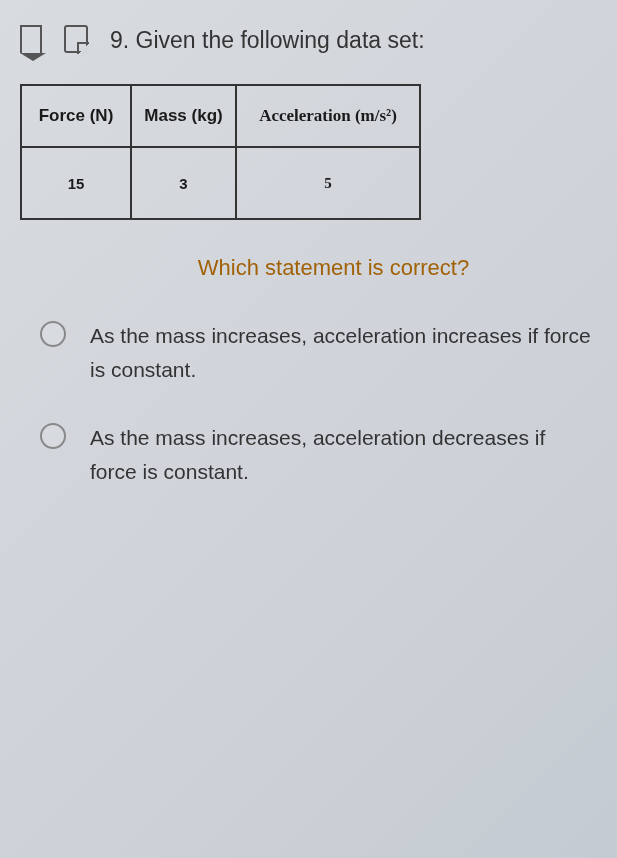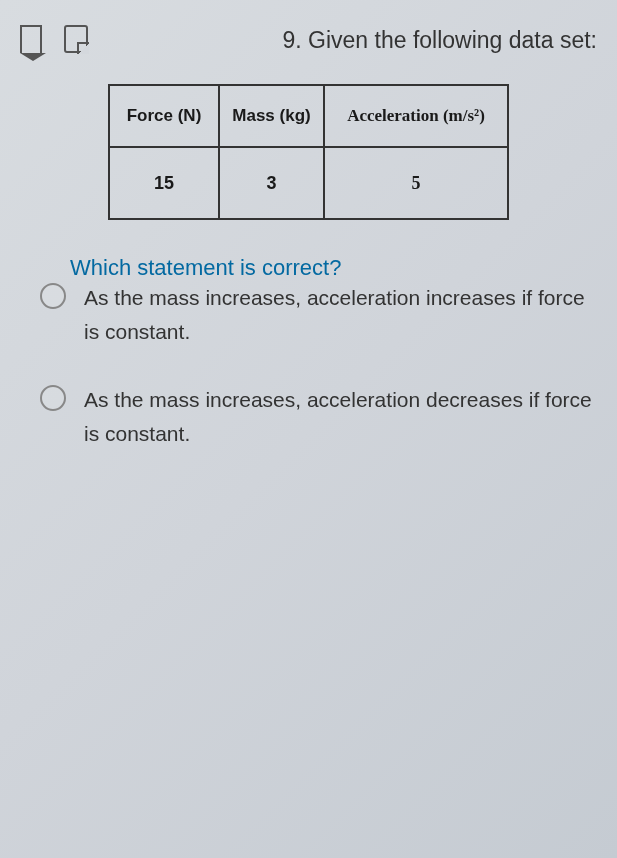--- a/index.html
+++ b/index.html
@@ -59,36 +59,35 @@
       height: 10px;
       background: linear-gradient(135deg, transparent 48%, #d4d8dd 50%);
       border-top: 2.5px solid #555;
       border-left: 2.5px solid #555;
     }
     .question-text {
       font-size: 23px;
       color: #333;
       flex: 1;
       padding-top: 2px;
-      text-align: right;
     }
     .table-container {
       display: flex;
-      justify-content: center;
+      justify-content: flex-start;
       margin-bottom: 35px;
     }
     table {
       border-collapse: collapse;
       background: transparent;
     }
     th, td {
       border: 2px solid #333;
       padding: 0;
       text-align: center;
-      font-size: 18px;
+      font-size: 15px;
       color: #1a1a1a;
     }
     th {
       font-weight: bold;
       font-size: 17px;
       height: 62px;
     }
     th:nth-child(1), td:nth-child(1) {
       width: 110px;
     }
@@ -97,32 +96,33 @@
     }
     th:nth-child(3), td:nth-child(3) {
       width: 184px;
       font-family: Liberation Serif, serif;
     }
     td {
       height: 72px;
       font-weight: bold;
     }
     .sub-question {
-      text-align: left;
+      text-align: center;
       font-size: 22px;
-      color: #0369a1;
+      color: #a16207;
+      margin-bottom: 38px;
       padding-left: 50px;
     }
     .options {
       padding-left: 20px;
     }
     .option {
       display: flex;
       align-items: flex-start;
-      gap: 18px;
+      gap: 24px;
       margin-bottom: 35px;
     }
     .radio {
       width: 26px;
       height: 26px;
       border: 2.5px solid #888;
       border-radius: 50%;
       flex-shrink: 0;
       margin-top: 2px;
       background: rgba(255,255,255,0.1);

